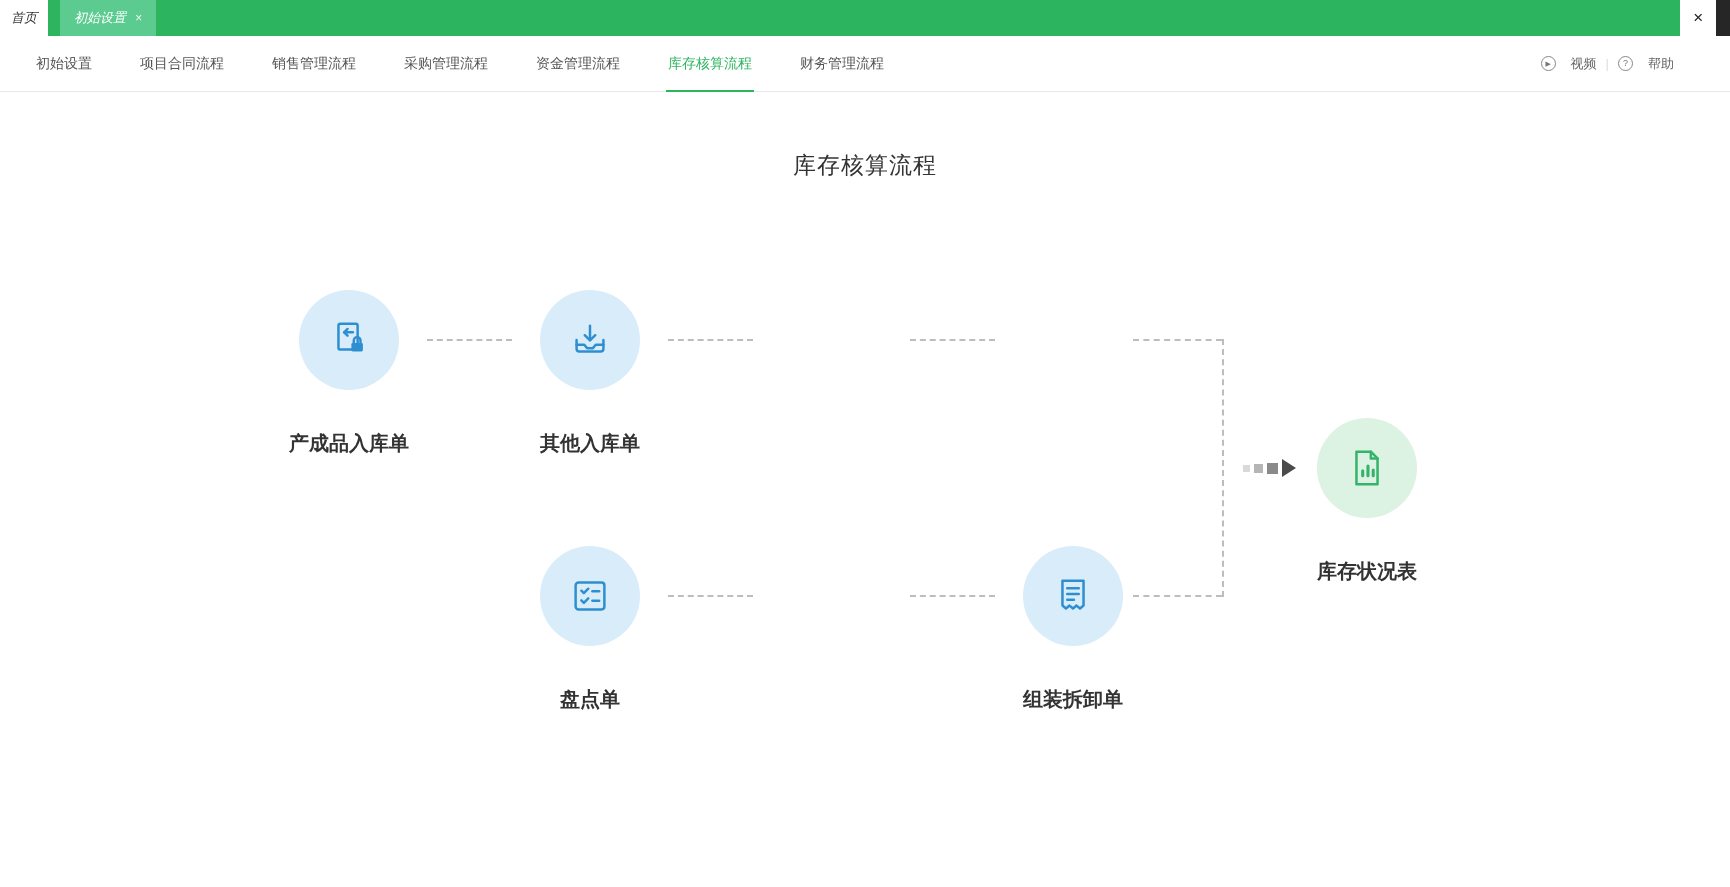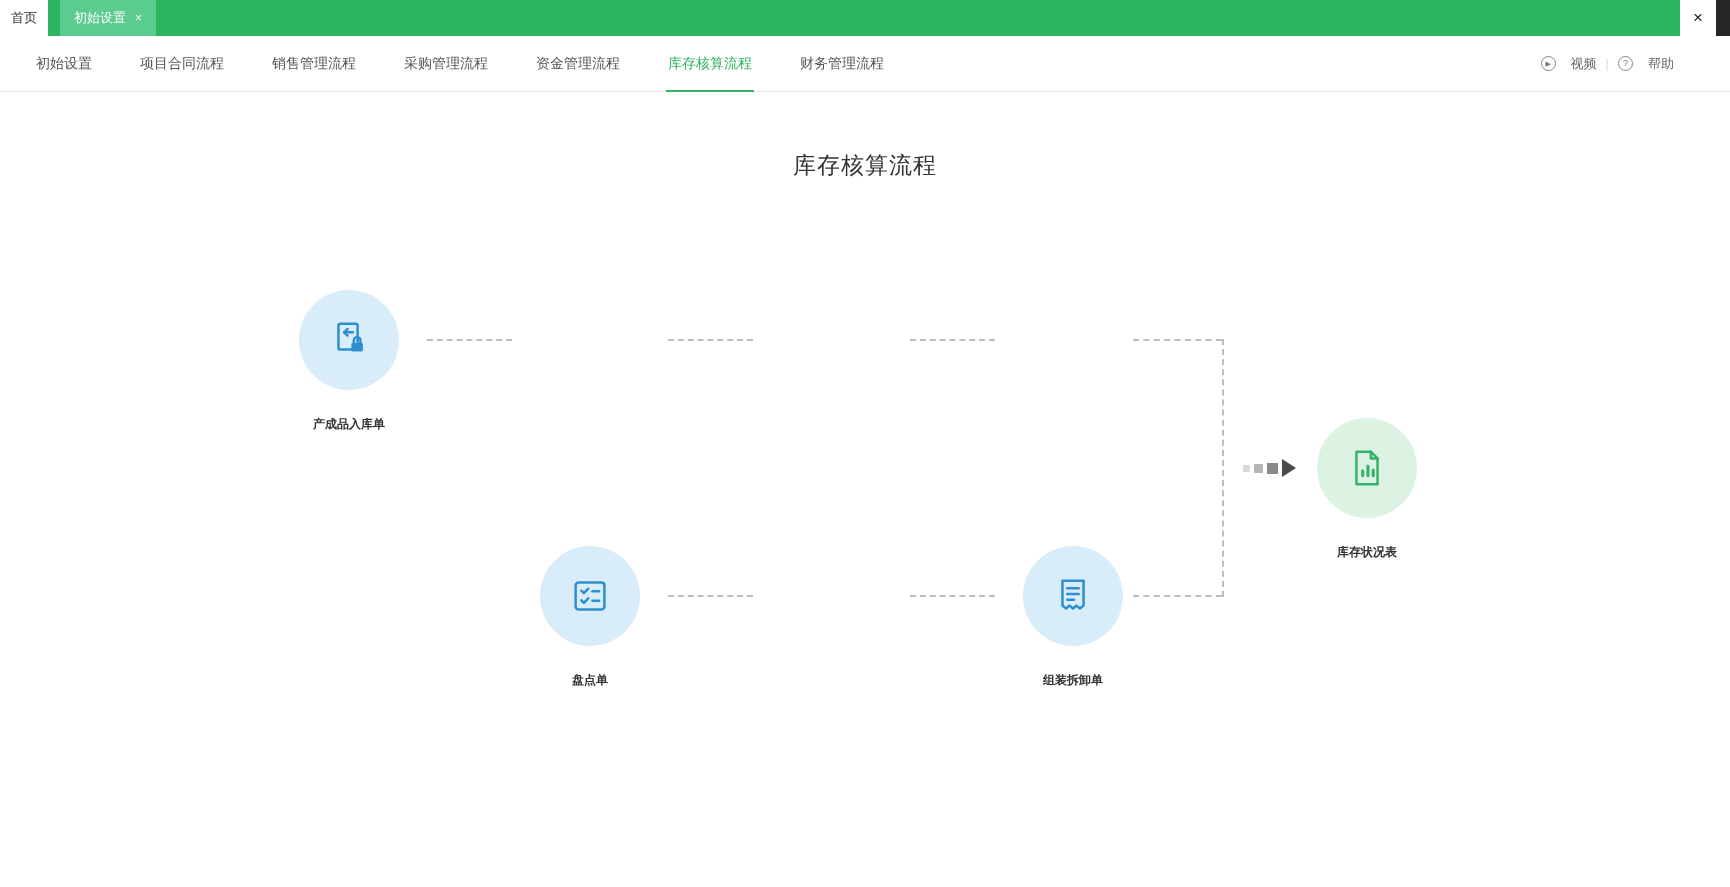--- a/index.html
+++ b/index.html
@@ -1,20 +1,20 @@
 <!DOCTYPE html>
 <html><head>
 <meta charset="utf-8">
 <style>
   * { box-sizing: border-box; margin: 0; padding: 0; }
   html,body { width: 1730px; height: 887px; overflow: hidden; background: #fff;
     font-family: "Liberation Sans", sans-serif; }
 
   
-  .topbar { height: 36px; background: #2cb45f; display: flex; align-items: stretch; }
+  .topbar { height: 36px; background: #2cb45f; display: flex; align-items: stretch; font-style: italic; }
   .home-tab { width: 48px; background: #fff; color: #333; font-size: 13px;
     display: flex; align-items: center; justify-content: center; cursor: pointer; }
   .session-tab { margin-left: 12px; background: #5ccb90; color: #fff; font-size: 13px;
     display: flex; align-items: center; gap: 9px; padding: 0 14px; cursor: pointer; }
   .session-tab .x { font-size: 12px; opacity: .9; }
   .topbar .spacer { flex: 1; }
   .win-close { width: 36px; background: #fff; color: #222; font-size: 17px;
     display: flex; align-items: center; justify-content: center; cursor: pointer; }
   .dark-strip { width: 14px; background: #262626; }
 
@@ -36,21 +36,21 @@
   
   .content { position: relative; width: 1730px; height: 795px; background: #fff; }
   .page-title { position: absolute; top: 58px; left: 0; width: 100%; text-align: center;
     font-size: 23px; font-weight: 500; color: #333; letter-spacing: 1px; }
 
   .node { position: absolute; width: 140px; text-align: center; }
   .node-circle { width: 100px; height: 100px; border-radius: 50%; margin: 0 auto;
     display: flex; align-items: center; justify-content: center; cursor: pointer; }
   .node-circle.blue  { background: #d9ecf9; }
   .node-circle.green { background: #dcf2e3; }
-  .node-label { margin-top: 26px; font-size: 12px; font-weight: bold; color: #333; white-space: nowrap; }
+  .node-label { margin-top: 40px; font-size: 20px; font-weight: bold; color: #333; white-space: nowrap; }
 
   .dash-h { position: absolute; border-top: 2px dashed #bdbdbd; height: 0; }
   .dash-v { position: absolute; border-left: 2px dashed #bdbdbd; width: 0; }
 
   .flow-arrow { position: absolute; display: flex; align-items: center; gap: 4px; }
   .sq { display: inline-block; }
   .sq1 { width: 7px;  height: 7px;  background: #d9d9d9; }
   .sq2 { width: 9px;  height: 9px;  background: #b5b5b5; }
   .sq3 { width: 11px; height: 11px; background: #8a8a8a; }
   .tri { width: 0; height: 0; border-top: 9px solid transparent; border-bottom: 9px solid transparent;
@@ -106,20 +106,31 @@
         <rect x="13" y="7" width="20" height="27" rx="2"></rect>
         <path d="M28 16 H19"></path>
           <path d="M22.5 12.5 L19 16 L22.5 19.5"></path>
         <path d="M29 27 v-2.5 a3.5 3.5 0 0 1 7 0 V27"></path>
         <rect x="26.5" y="27" width="12" height="9" rx="1.5" fill="#2e8fd0" stroke="none"></rect>
       </svg>
     </div>
     <div class="node-label">产成品入库单</div>
   </div>
 
+  <div class="node" style="left:520px; top:198px;">
+    <div class="node-circle blue">
+      <svg width="46" height="46" viewBox="0 0 48 48" fill="none" stroke="#2e8fd0" stroke-width="2.6" stroke-linecap="round" stroke-linejoin="round">
+        <path d="M24 9 V24"></path>
+          <path d="M18.5 19 L24 24.5 L29.5 19"></path>
+        <path d="M10 24 v9 a3 3 0 0 0 3 3 h22 a3 3 0 0 0 3 -3 v-9"></path>
+        <path d="M10 29 h8 l3 3.5 h6 l3 -3.5 h8"></path>
+      </svg>
+    </div>
+    <div class="node-label">其他入库单</div>
+  </div>
 
 
 
   <div class="node" style="left:520px; top:454px;">
     <div class="node-circle blue">
       <svg width="46" height="46" viewBox="0 0 48 48" fill="none" stroke="#2e8fd0" stroke-width="2.6" stroke-linecap="round" stroke-linejoin="round">
         <rect x="9" y="10" width="30" height="28" rx="3"></rect>
         <path d="M15 18.5 l2.6 2.6 L22.2 16.4"></path>
           <path d="M26.5 19 h7"></path>
         <path d="M15 28.5 l2.6 2.6 L22.2 26.4"></path>

